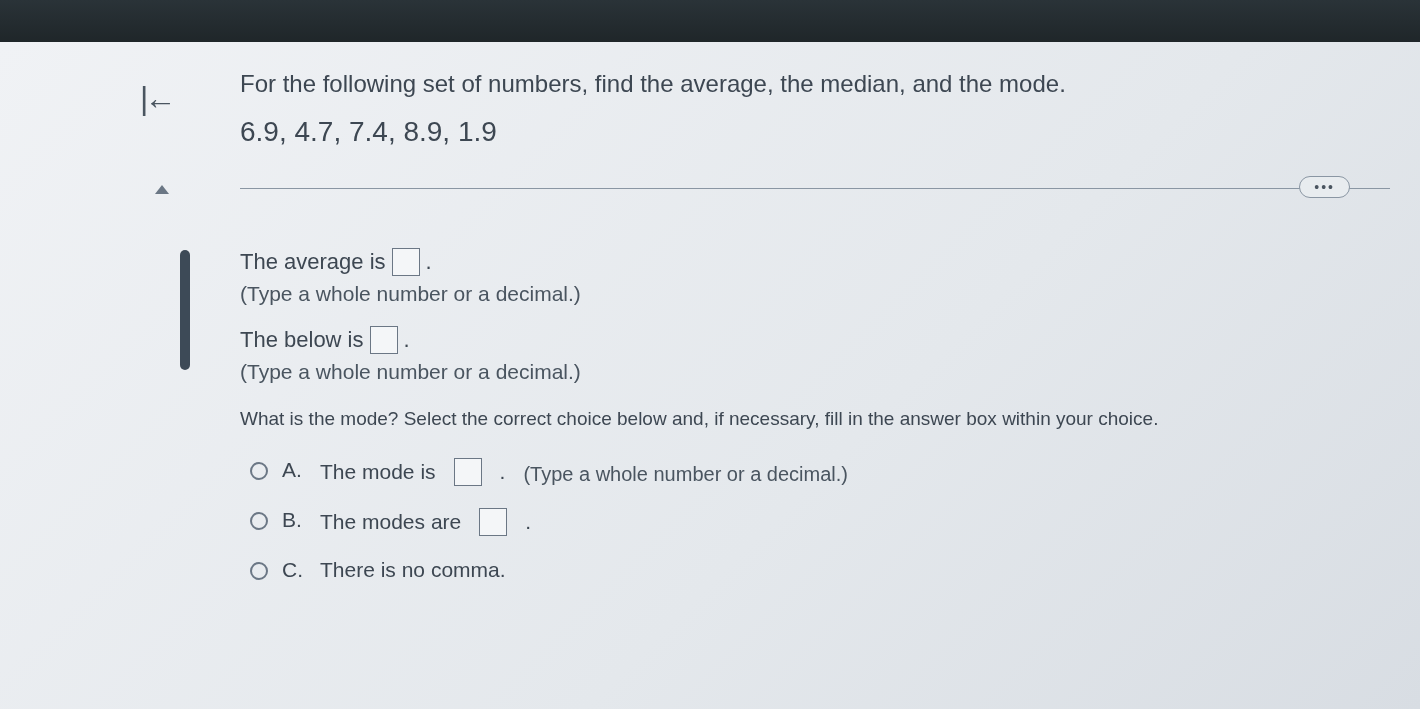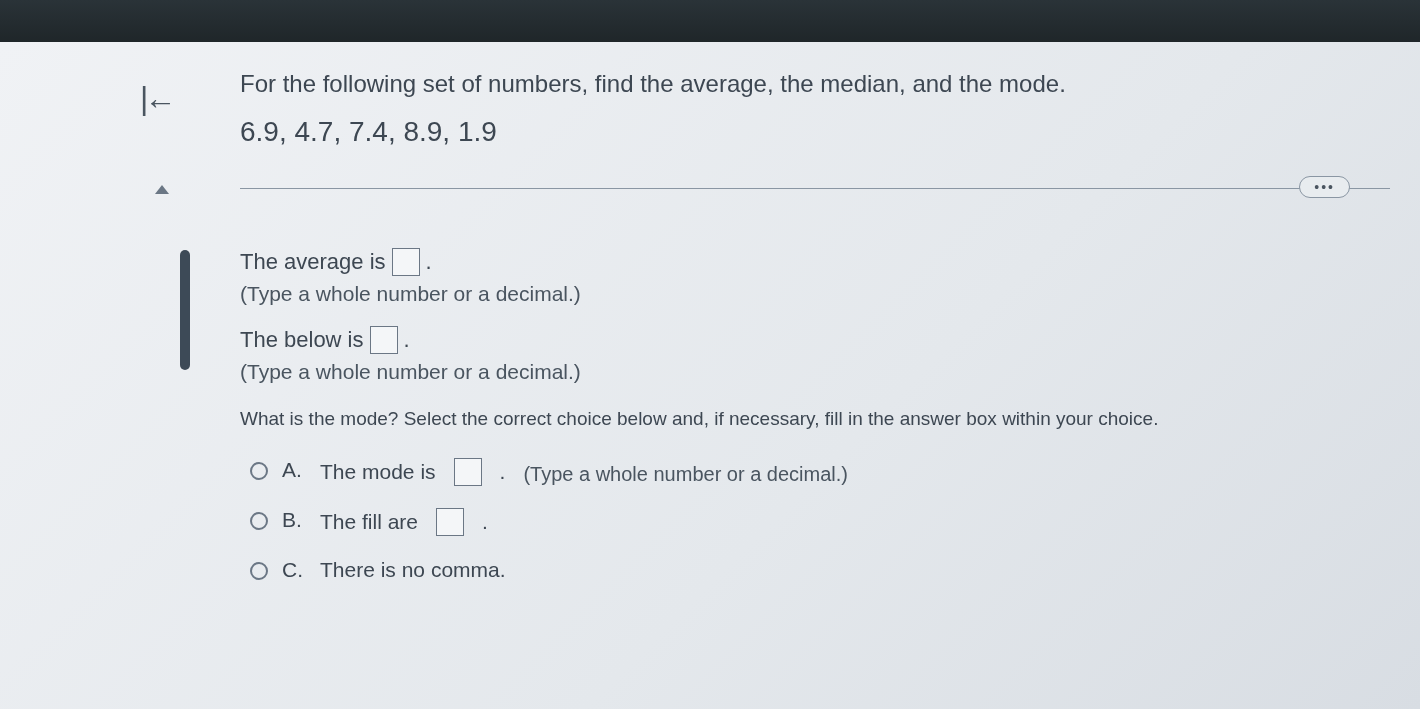--- a/index.html
+++ b/index.html
@@ -222,21 +222,21 @@
           <span class="choice-hint">(Type a whole number or a decimal.)</span>
         </div>
       </div>
     </div>
 
     <div class="choice-row">
       <div class="radio"></div>
       <div class="choice-letter">B.</div>
       <div class="choice-body">
         <div class="choice-text">
-          <span>The fill are</span>
+          <span>The modes are</span>
           <input class="input-box" value="" style="">
           <span>.</span>
         </div>
       </div>
     </div>
 
     <div class="choice-row">
       <div class="radio"></div>
       <div class="choice-letter">C.</div>
       <div class="choice-body">

